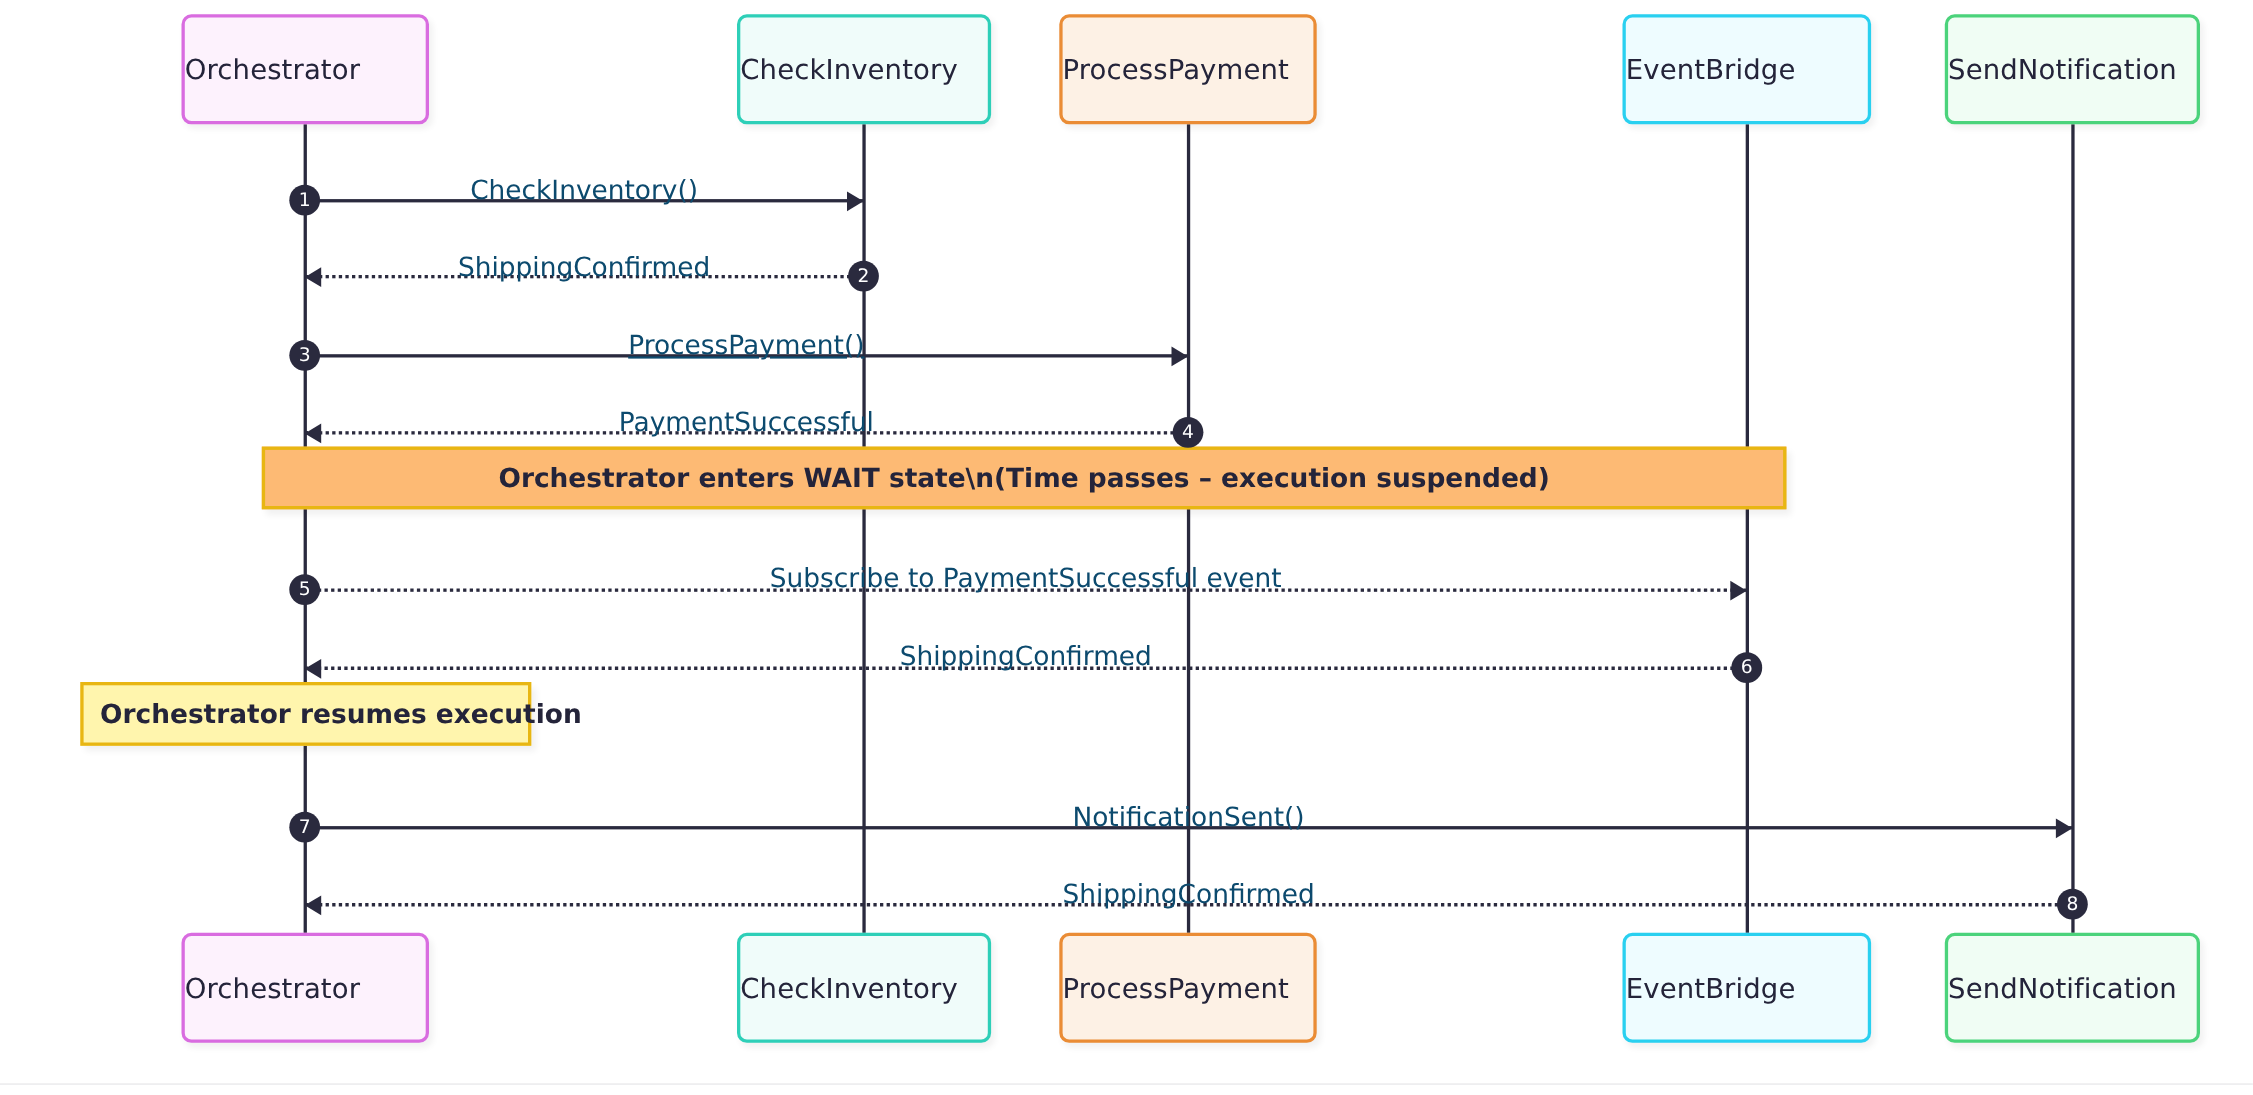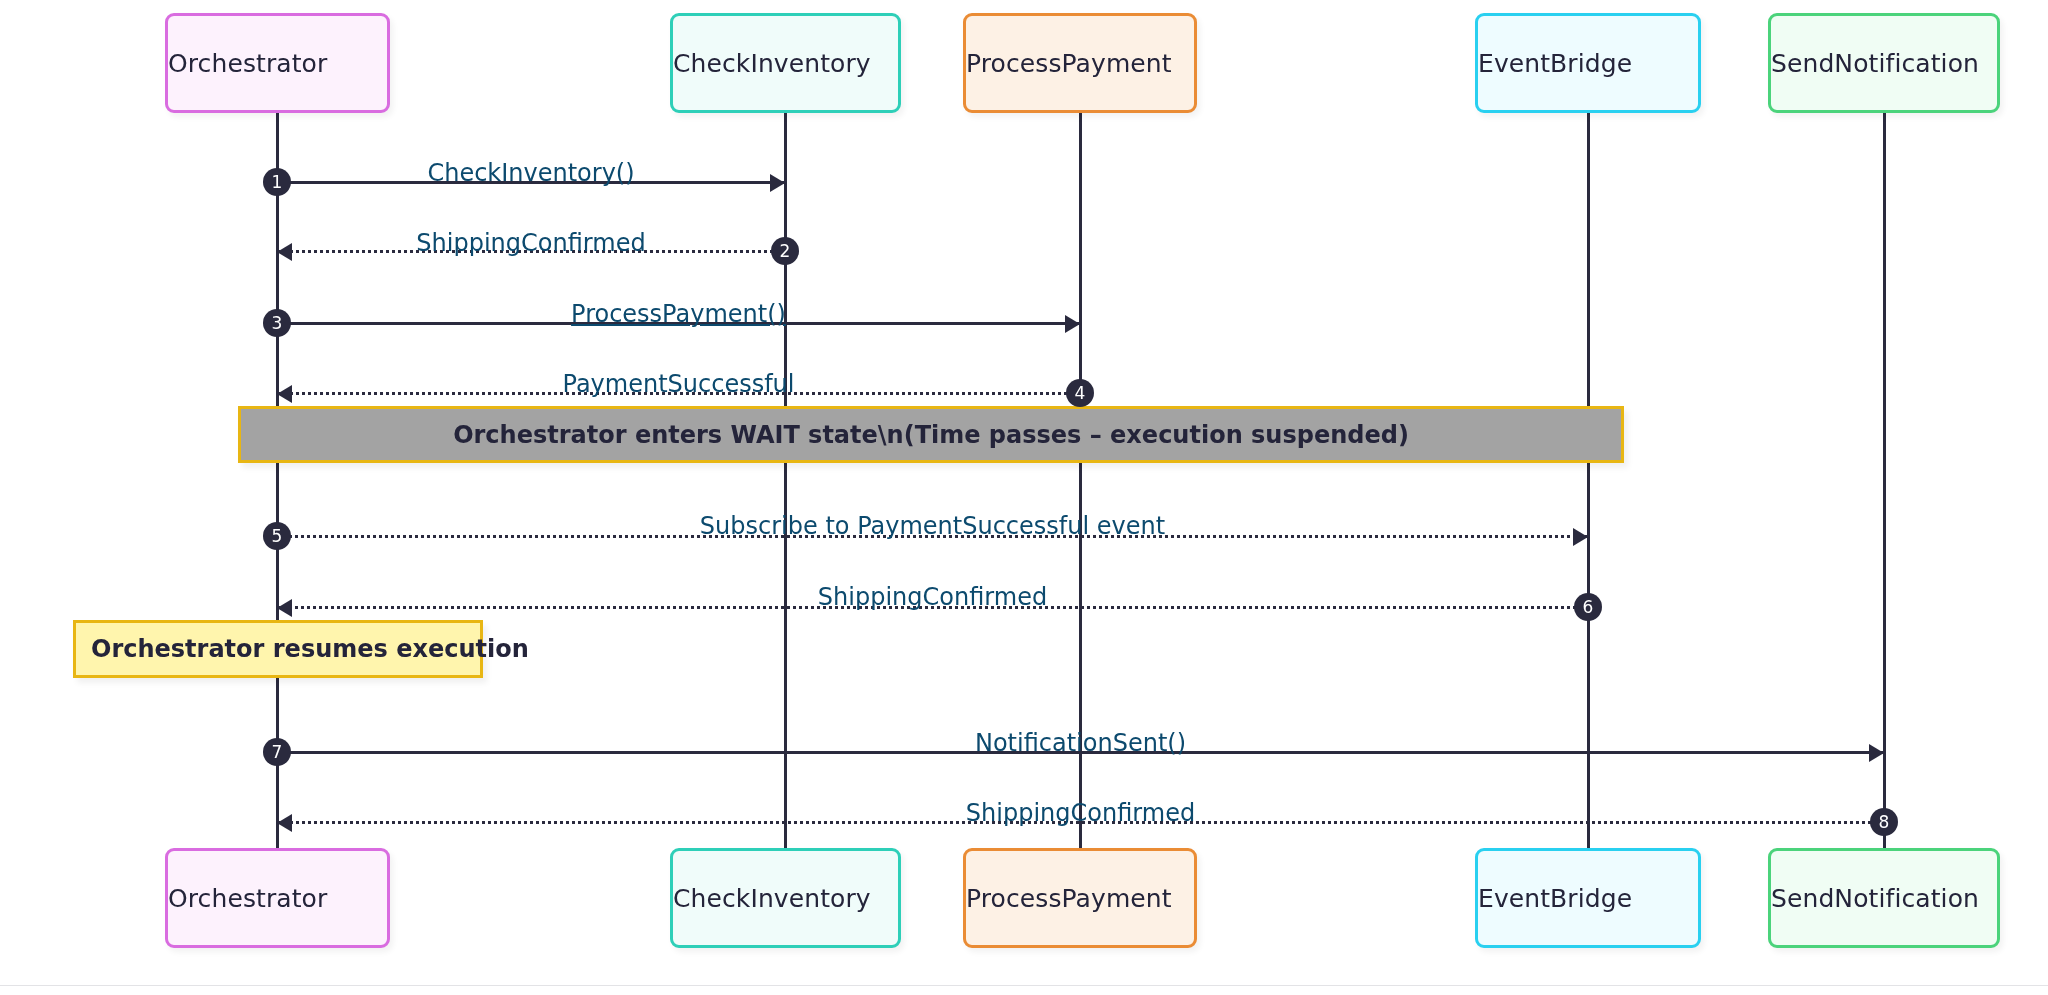--- a/index.html
+++ b/index.html
@@ -127,21 +127,21 @@
 <div id="diagram">
 
   <div class="layer" id="lifelines-layer">
       <div class="lifeline" style="left: 276px; top: 113px; height: 735px;"></div>
       <div class="lifeline" style="left: 784px; top: 113px; height: 735px;"></div>
       <div class="lifeline" style="left: 1079px; top: 113px; height: 735px;"></div>
       <div class="lifeline" style="left: 1587px; top: 113px; height: 735px;"></div>
       <div class="lifeline" style="left: 1883px; top: 113px; height: 735px;"></div>
     </div>
   <div class="layer" id="notes-layer">
-      <div class="note center" style="left: 238px; top: 406px; width: 1386px; height: 57px; background: #a3a3a3; border-color: rgb(232, 182, 19);">
+      <div class="note center" style="left: 238px; top: 406px; width: 1386px; height: 57px; background: #fdba74; border-color: rgb(232, 182, 19);">
         <div class="ntext">Orchestrator enters WAIT state\n(Time passes – execution suspended)</div>
       </div>
       <div class="note left" style="left: 73px; top: 620px; width: 410px; height: 58px; background: rgb(255, 245, 173); border-color: rgb(232, 182, 19);">
         <div class="ntext">Orchestrator resumes execution</div>
       </div>
     </div>
   <div class="layer" id="messages-layer">
       <div class="msg-line" style="left: 277px; top: 181px; width: 508px;"></div>
       <div class="arrowhead right" style="top: 174px; left: 770px;"></div>
       <div class="msg-label" style="left: 531px; top: 142px;">CheckInventory()</div>

